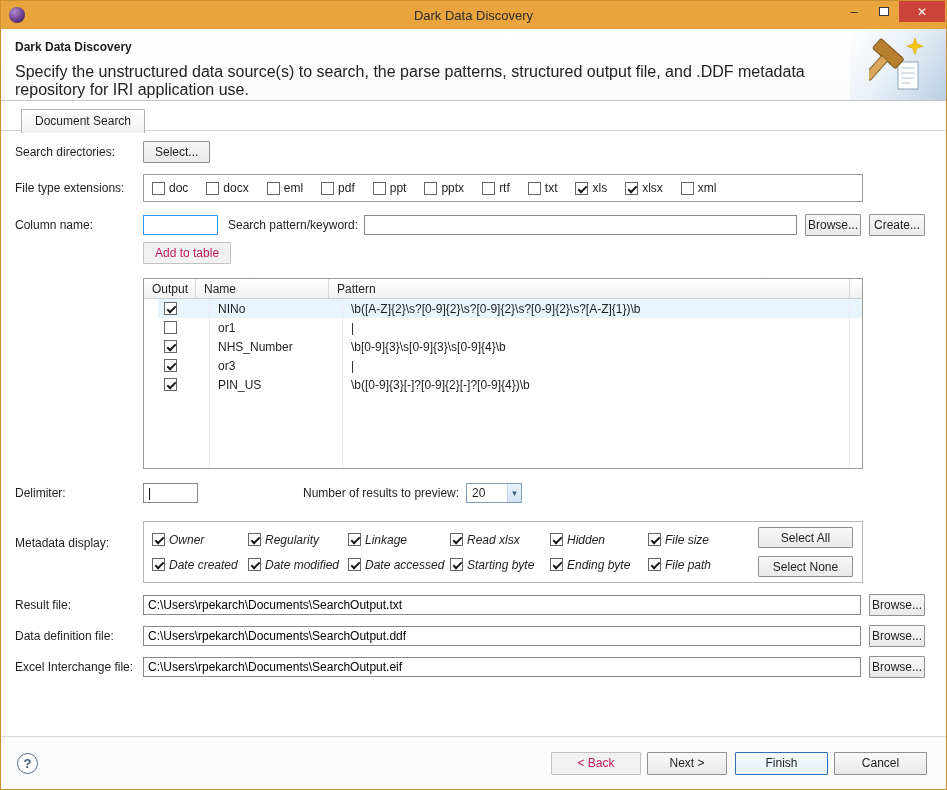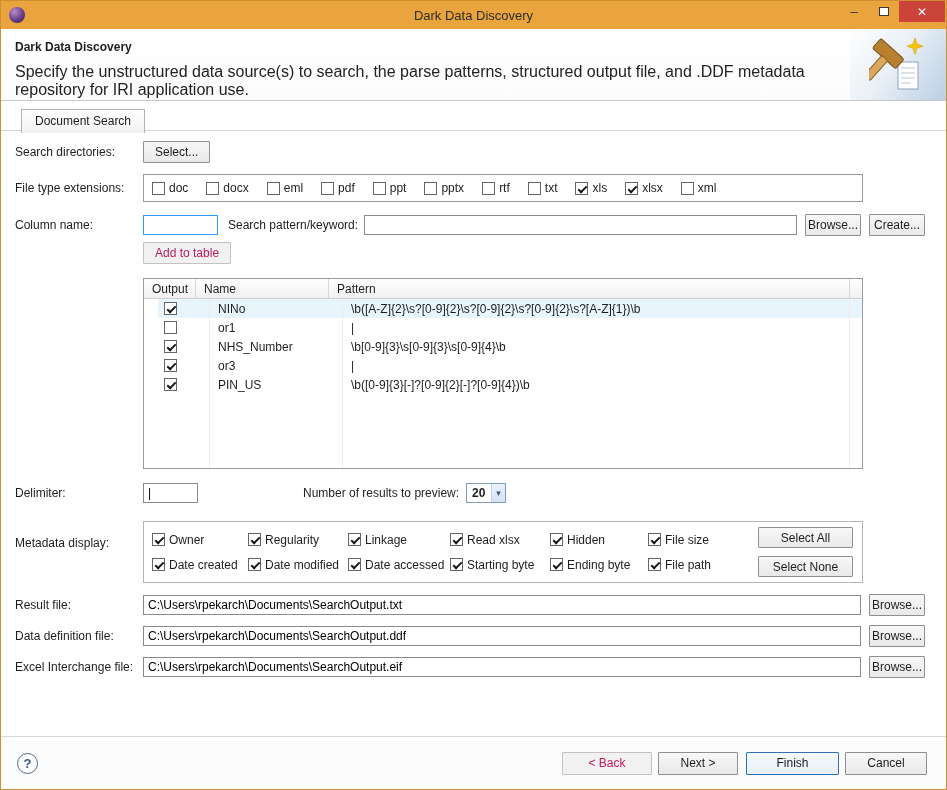--- a/index.html
+++ b/index.html
@@ -147,42 +147,43 @@
   .thead .tc { border-right-color: #d8d8d8; }
   .c-out { width: 52px; flex: none; }
   .c-name { width: 133px; flex: none; }
   .c-pat { flex: 1; }
   .c-end { width: 12px; flex: none; border-right: none; padding-left: 0; }
   .c-out .cb { margin-left: -2px; }
   
   .preview-lbl { margin-left: 105px; white-space: nowrap; }
   .combo {
     display: flex; align-items: center; justify-content: space-between;
-    width: 40px; height: 20px; margin-left: 7px;
-    border: 1px solid #7f9db9; background: #fff; padding-left: 5px; font-weight: bold;
+    width: 56px; height: 20px; margin-left: 7px;
+    border: 1px solid #7f9db9; background: #fff; padding-left: 5px;
   }
   .combo-arrow {
     width: 14px; height: 100%;
     display: flex; align-items: center; justify-content: center;
     background: linear-gradient(#eaf2fb, #d3e3f4);
     border-left: 1px solid #c5d6e8;
     font-size: 9px; color: #3a5a7a;
   }
   .combo-arrow::after { content: '▾'; }
   
   .meta-box {
     width: 720px; height: 62px;
     border: 1px solid #b5b5b5;
     display: flex; align-items: center; justify-content: space-between;
     padding: 0 9px 0 8px;
   }
   .meta-grid {
     display: grid;
     grid-template-columns: 96px 100px 102px 100px 98px 78px;
     row-gap: 11px;
+    font-style: italic;
   }
   .meta-btns { display: flex; flex-direction: column; gap: 8px; }
   .meta-btns .btn { width: 95px; height: 21px; padding: 0; }
   .browse-btn { width: 56px; padding: 0; margin-left: 8px; flex: none; }
   
   .footer {
     height: 53px; flex: none;
     border-top: 1px solid #d8d8d8;
     background: #fcfcfc;
     display: flex; align-items: center;
@@ -192,21 +193,21 @@
     width: 21px; height: 21px; border-radius: 50%;
     border: 1px solid #4e6b85; color: #3c5a77;
     display: flex; align-items: center; justify-content: center;
     font-size: 13px; font-weight: bold; cursor: default;
   }
   .foot-btns { margin-left: auto; display: flex; gap: 6px; }
   .fbtn { height: 23px; }
   .fbtn.back { width: 90px; }
   .fbtn.next { width: 80px; margin-right: 2px; }
   .fbtn.finish { width: 93px; }
-  .fbtn.cancel { width: 82px; }
+  .fbtn.cancel { width: 93px; }
 </style>
 </head>
 <body>
 
 <div class="window">
 
   <div class="titlebar">
     <span class="app-icon"></span>
     <span class="title">Dark Data Discovery</span>
     <div class="win-controls">

